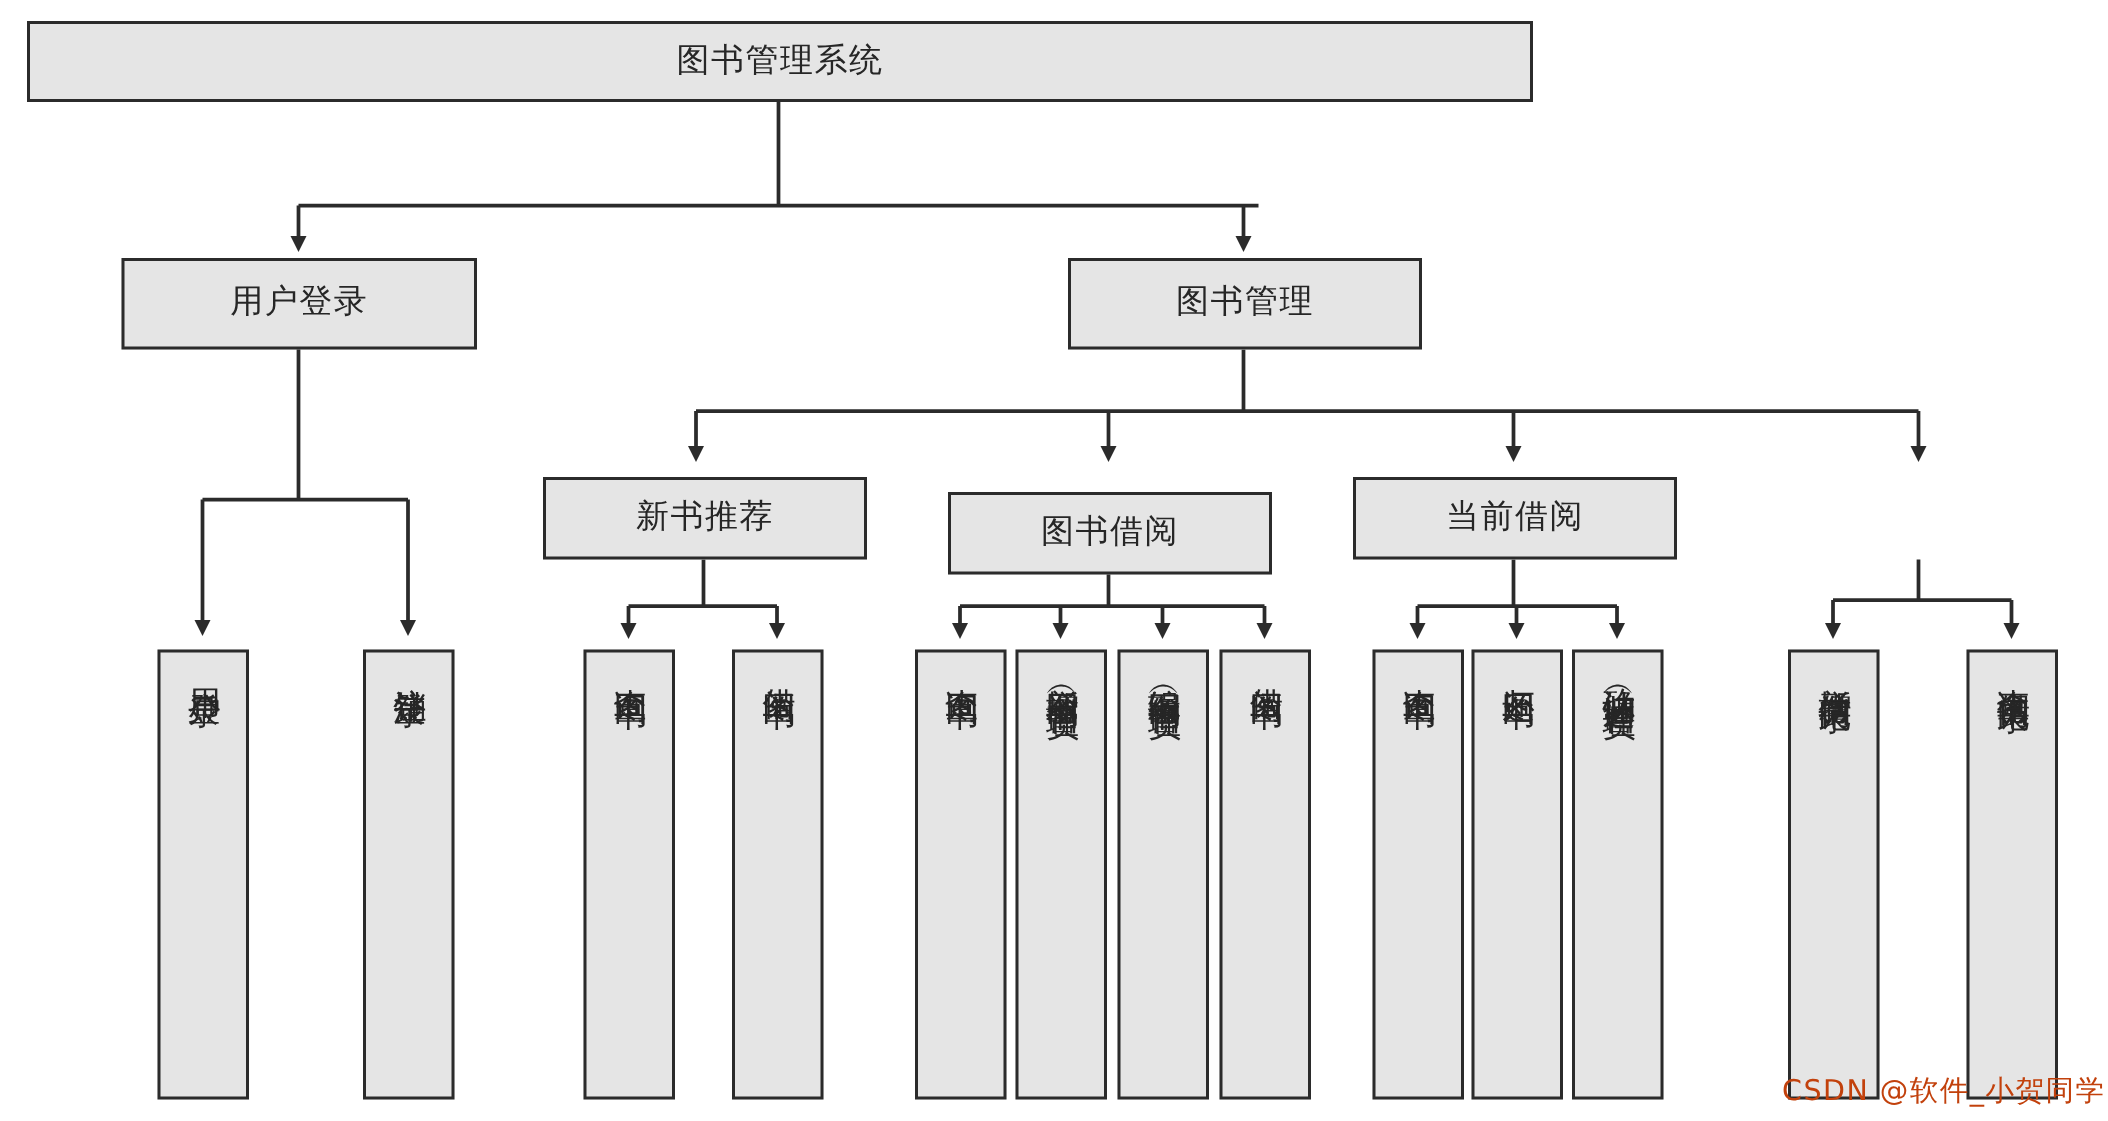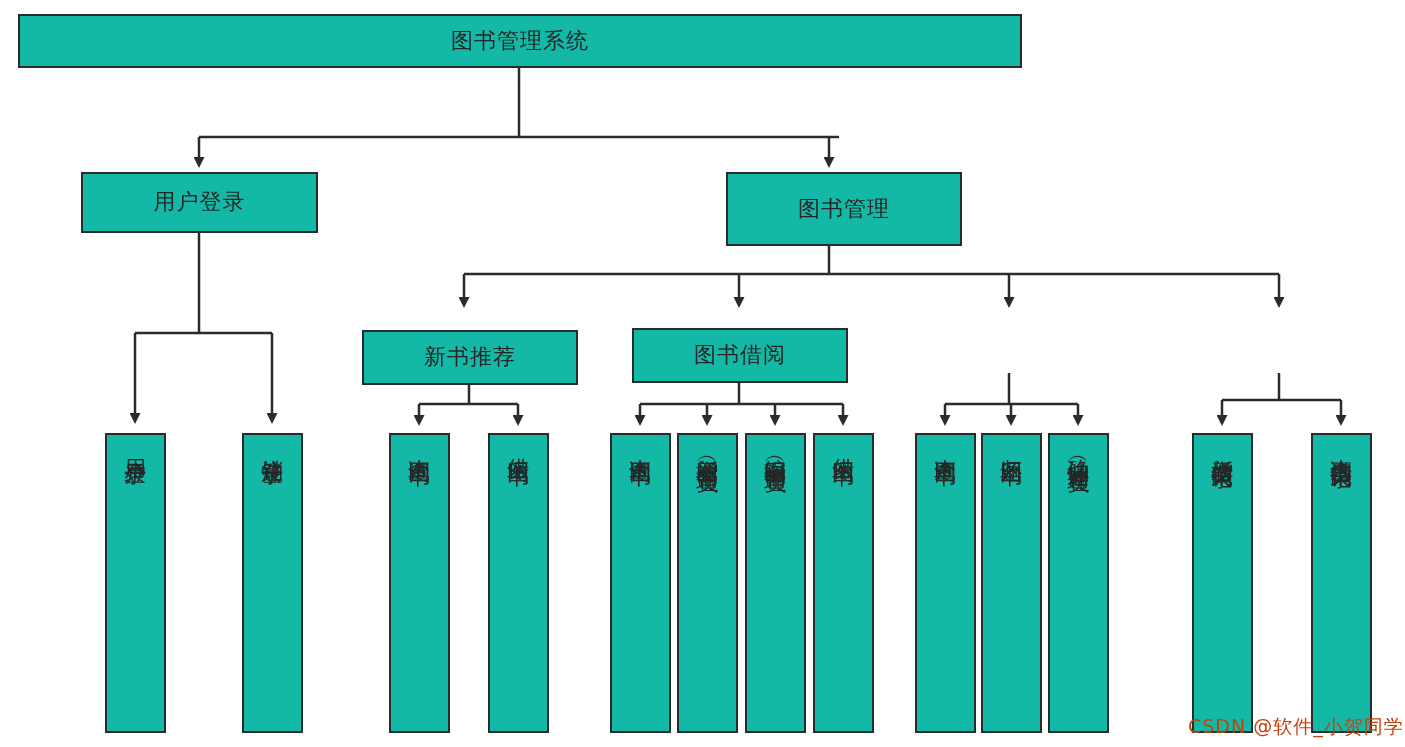--- a/index.html
+++ b/index.html
@@ -18,21 +18,21 @@
     position: absolute;
     left: 0;
     top: 0;
     width: 1405px;
     height: 747px;
   }
   .node {
     position: absolute;
     box-sizing: border-box;
     border: 2px solid #2b2b2b;
-    background: #14b8a6;
+    background: #e5e5e5;
     display: flex;
     align-items: center;
     justify-content: center;
     color: #262626;
   }
   .node.horizontal {
     font-size: 22px;
     letter-spacing: 1px;
     line-height: 1.1;
   }
@@ -126,29 +126,32 @@
     </g>
   </svg>
 
   <div class="node horizontal" style="left:18px; top:14px; width:1004px; height:54px;">
     <span>图书管理系统</span>
   </div>
 
   <div class="node horizontal" style="left:81px; top:172px; width:237px; height:61px;">
     <span>用户登录</span>
   </div>
-  <div class="node horizontal" style="left:712px; top:172px; width:236px; height:74px;margin-left:14px;">
+  <div class="node horizontal" style="left:712px; top:172px; width:236px; height:61px;">
     <span>图书管理</span>
   </div>
 
-  <div class="node horizontal" style="left:362px; top:318px; width:216px; height:55px;margin-top:12px;">
+  <div class="node horizontal" style="left:362px; top:318px; width:216px; height:55px;">
     <span>新书推荐</span>
   </div>
   <div class="node horizontal" style="left:632px; top:318px; width:216px; height:55px;margin-top:10px;">
     <span>图书借阅</span>
+  </div>
+  <div class="node horizontal" style="left:902px; top:318px; width:216px; height:55px;">
+    <span>当前借阅</span>
   </div>
 
   <div class="node vertical" style="left:105px; top:433px; width:61px; height:300px;">
     <span>用户登录</span>
   </div>
   <div class="node vertical" style="left:242px; top:433px; width:61px; height:300px;">
     <span>注销登录</span>
   </div>
 
   <div class="node vertical" style="left:389px; top:433px; width:61px; height:300px;">

